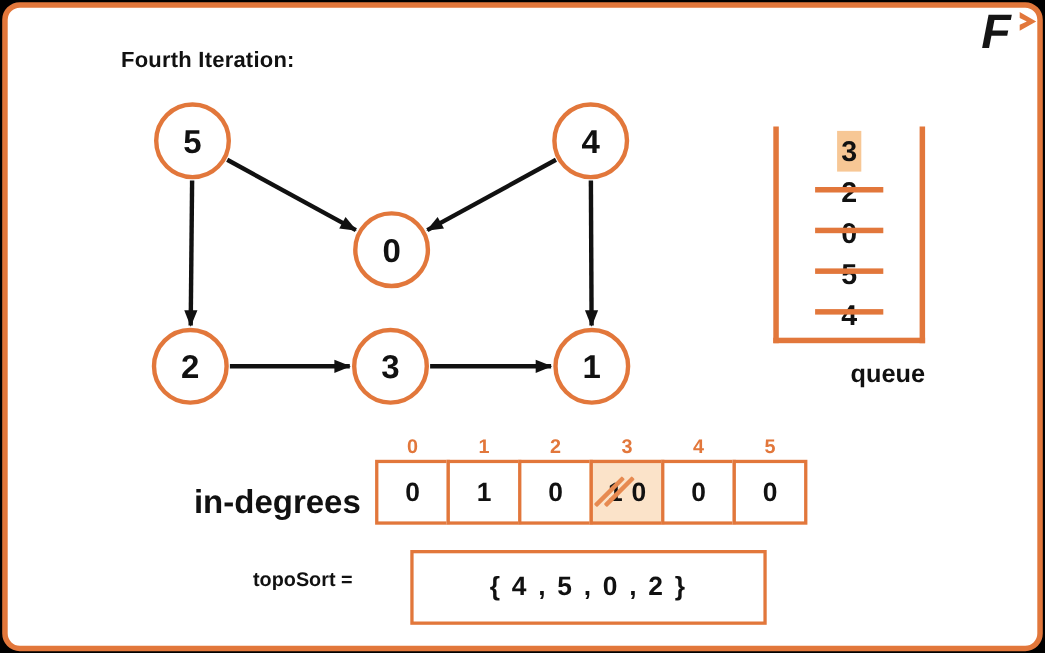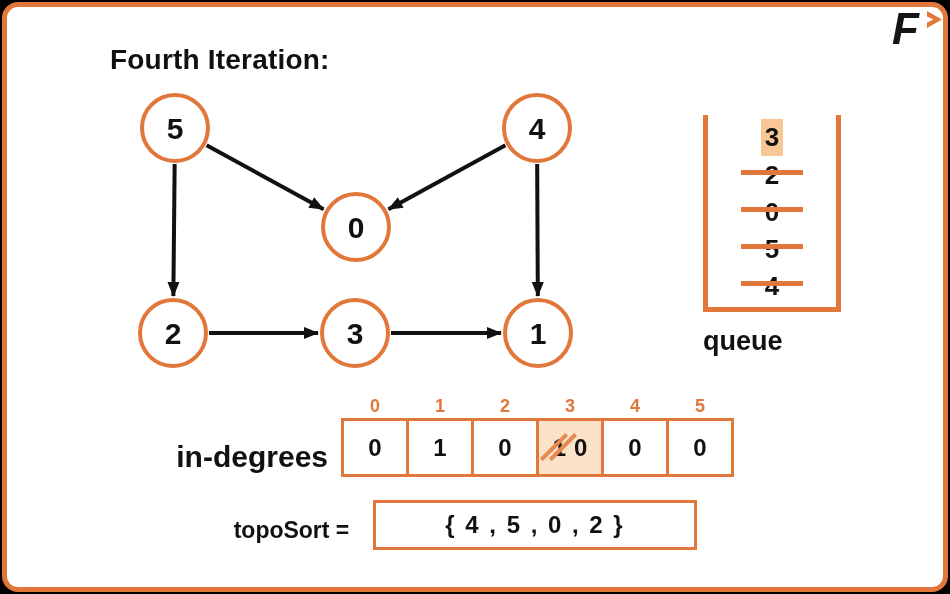--- a/index.html
+++ b/index.html
@@ -12,58 +12,58 @@
   html,body{margin:0;padding:0;background:#000;}
   .stage{
     position:relative;width:950px;height:594px;background:#000;overflow:hidden;
     font-family:"Liberation Sans",sans-serif;color:var(--ink);
   }
   .frame{
     position:absolute;left:2px;top:2px;right:2px;bottom:2px;
     background:#fff;border:5px solid var(--accent);border-radius:16px;box-sizing:border-box;
   }
   .title{
-    position:absolute;left:110px;top:44px;font-size:28px;font-weight:bold;letter-spacing:0.2px;
+    position:absolute;left:110px;top:44px;font-size:20px;font-weight:bold;letter-spacing:0.2px;
   }
   .logo{position:absolute;left:882px;top:9px;width:64px;height:44px;}
   .graph-svg{position:absolute;left:0;top:0;width:950px;height:594px;pointer-events:none;}
   .edge{stroke:#111;stroke-width:4;}
   .node-circle{fill:#fff;stroke:var(--accent);stroke-width:4;}
   .node-label{font-family:"Liberation Sans",sans-serif;font-size:30px;font-weight:bold;fill:var(--ink);text-anchor:middle;}
   
   .queue-box{
     position:absolute;left:703px;top:115px;width:138px;height:197px;box-sizing:border-box;
     border-left:5px solid var(--accent);border-right:5px solid var(--accent);border-bottom:5px solid var(--accent);
     display:flex;flex-direction:column;align-items:stretch;padding-top:4px;
   }
   .queue-item{position:relative;height:37px;display:flex;align-items:center;justify-content:center;}
   .qv{font-size:26px;font-weight:bold;color:var(--ink);line-height:1;}
   .queue-item.highlighted .qv{background:var(--hl);padding:5px 4px 6px 4px;}
   .strike{position:absolute;left:50%;top:14px;transform:translateX(-50%);width:62px;height:5px;background:var(--accent);}
-  .queue-label{position:absolute;left:703px;top:326px;width:138px;text-align:left;font-size:27px;font-weight:bold;}
+  .queue-label{position:absolute;left:703px;top:326px;width:138px;text-align:right;font-size:23px;font-weight:bold;}
   
   .indeg-label{position:absolute;left:150px;top:440px;width:178px;text-align:right;font-size:30px;font-weight:bold;}
   .indeg-array{position:absolute;left:341px;top:396px;display:flex;}
   .deg-col{display:flex;flex-direction:column;}
   .deg-col + .deg-col{margin-left:-3px;}
   .deg-idx{height:22px;line-height:20px;text-align:center;font-size:18px;font-weight:bold;color:var(--accent);}
   .deg-cell{
     width:68px;height:59px;box-sizing:border-box;border:3px solid var(--accent);background:#fff;
     display:flex;align-items:center;justify-content:center;gap:8px;
     font-size:24px;font-weight:bold;color:var(--ink);
   }
   .deg-cell.hl{background:var(--cell-hl);}
   .old-val{position:relative;display:inline-block;line-height:1;}
   .slash{position:absolute;width:4px;height:36px;background:var(--slash);transform:rotate(45deg);top:-7px;border-radius:1px;}
   .slash.s1{left:-1px;}
   .slash.s2{left:8px;}
   
-  .topo-label{position:absolute;left:230px;top:517px;width:123px;text-align:center;font-size:23px;font-weight:bold;}
+  .topo-label{position:absolute;left:230px;top:517px;width:123px;text-align:left;font-size:18px;font-weight:bold;}
   .topo-box{
-    position:absolute;left:373px;top:500px;width:324px;height:50px;box-sizing:border-box;
+    position:absolute;left:373px;top:500px;width:324px;height:68px;box-sizing:border-box;
     border:3px solid var(--accent);display:flex;align-items:center;justify-content:center;
   }
   .topo-value{font-size:24px;font-weight:bold;letter-spacing:2px;}
 </style>
 </head>
 <body>
 
 <div class="stage">
   <div class="frame"></div>
 

